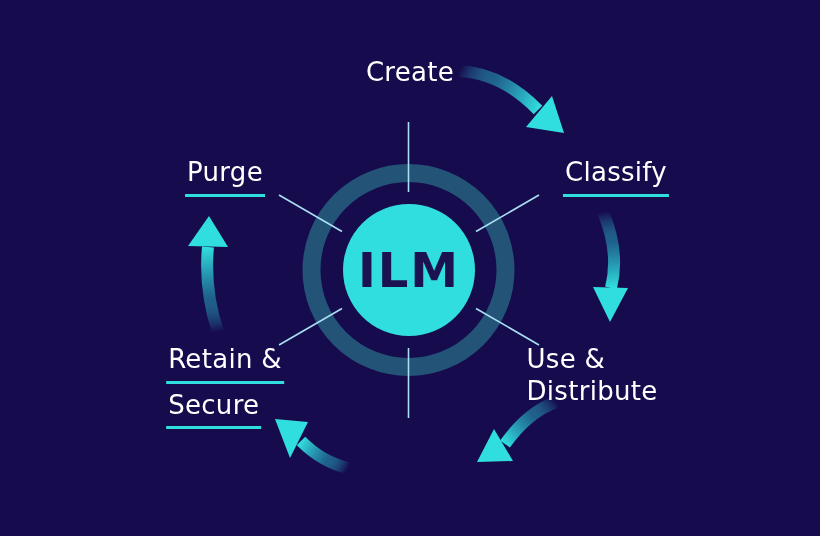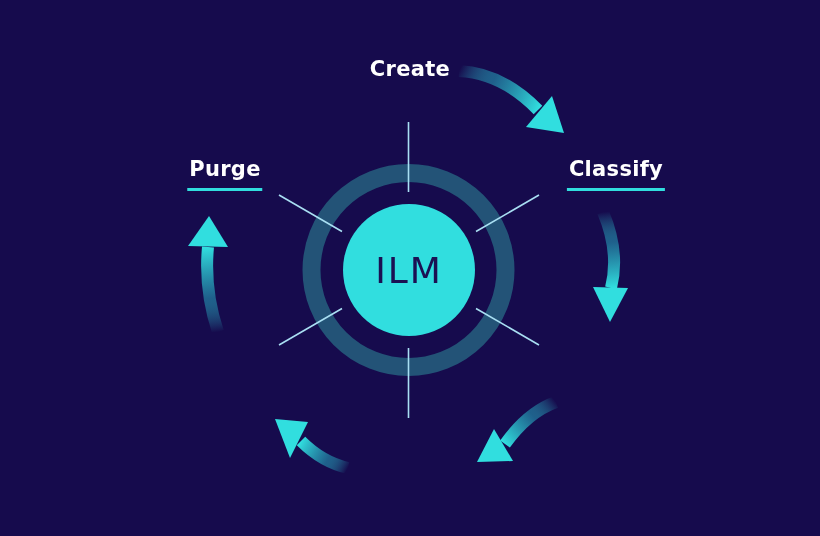--- a/index.html
+++ b/index.html
@@ -20,27 +20,27 @@
   }
   .diagram-svg{position:absolute;left:0;top:0;}
   .center-circle{
     position:absolute;left:343px;top:204px;width:132px;height:132px;
     border-radius:50%;
     background:var(--cyan);
     display:flex;align-items:center;justify-content:center;
   }
   .center-circle span{
     color:var(--center-text);
-    font-size:36px;font-weight:normal;letter-spacing:2px;
+    font-size:48px;font-weight:bold;letter-spacing:2px;
   }
   .stage{
     position:absolute;
     transform:translateX(-50%);
     color:var(--label);
-    font-size:21px;font-weight:bold;letter-spacing:.3px;
+    font-size:26px;font-weight:normal;letter-spacing:.3px;
     text-align:left;line-height:1.22;
     white-space:nowrap;
   }
   .stage .line{display:block;}
   .stage .line span{display:inline-block;}
   .stage .u span{
     border-bottom:3px solid var(--cyan);
     padding:0 2px 5px 2px;
     margin-bottom:6px;
   }
@@ -127,20 +127,28 @@
   </div>
 
   <div class="stage pos-create">
     <span class="line"><span>Create</span></span>
   </div>
 
   <div class="stage pos-classify">
     <span class="line u"><span>Classify</span></span>
   </div>
 
+  <div class="stage pos-use-distribute">
+    <span class="line"><span>Use &amp;</span></span>
+    <span class="line"><span>Distribute</span></span>
+  </div>
 
 
+  <div class="stage pos-retain-secure">
+    <span class="line u"><span>Retain &amp;</span></span>
+    <span class="line u"><span>Secure</span></span>
+  </div>
 
   <div class="stage pos-purge">
     <span class="line u"><span>Purge</span></span>
   </div>
 
 </div>
 
 </body></html>

